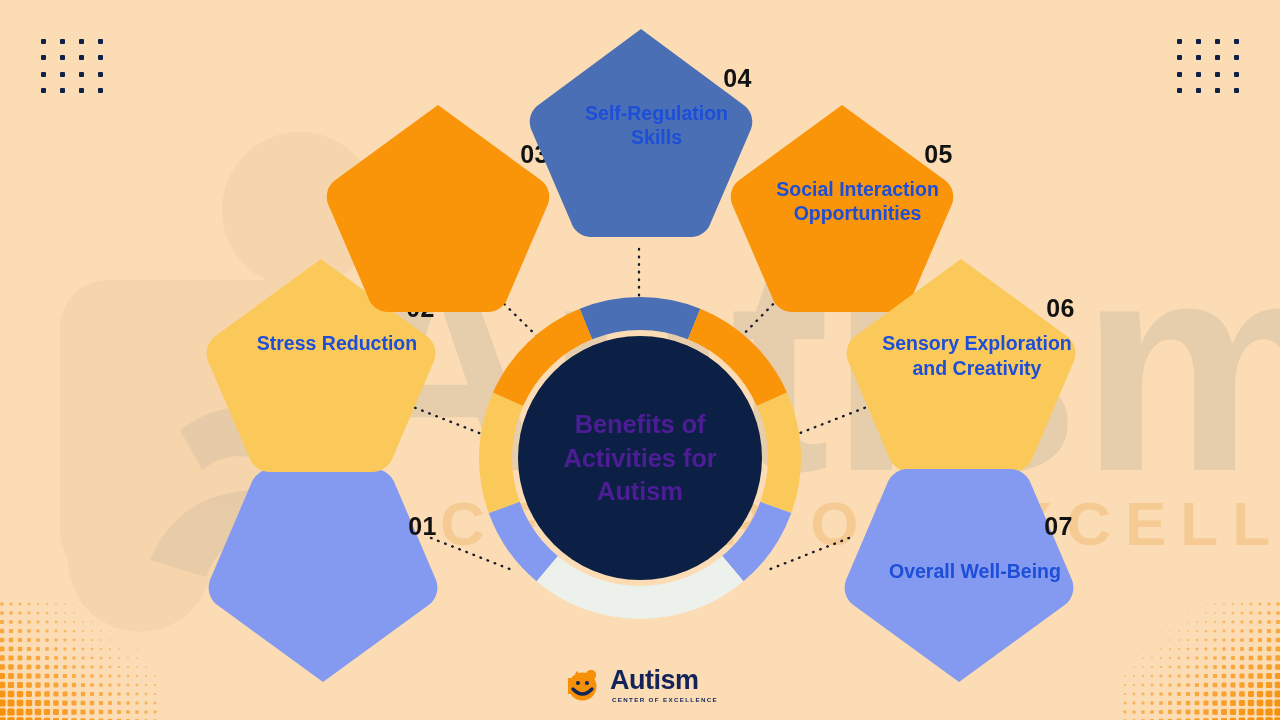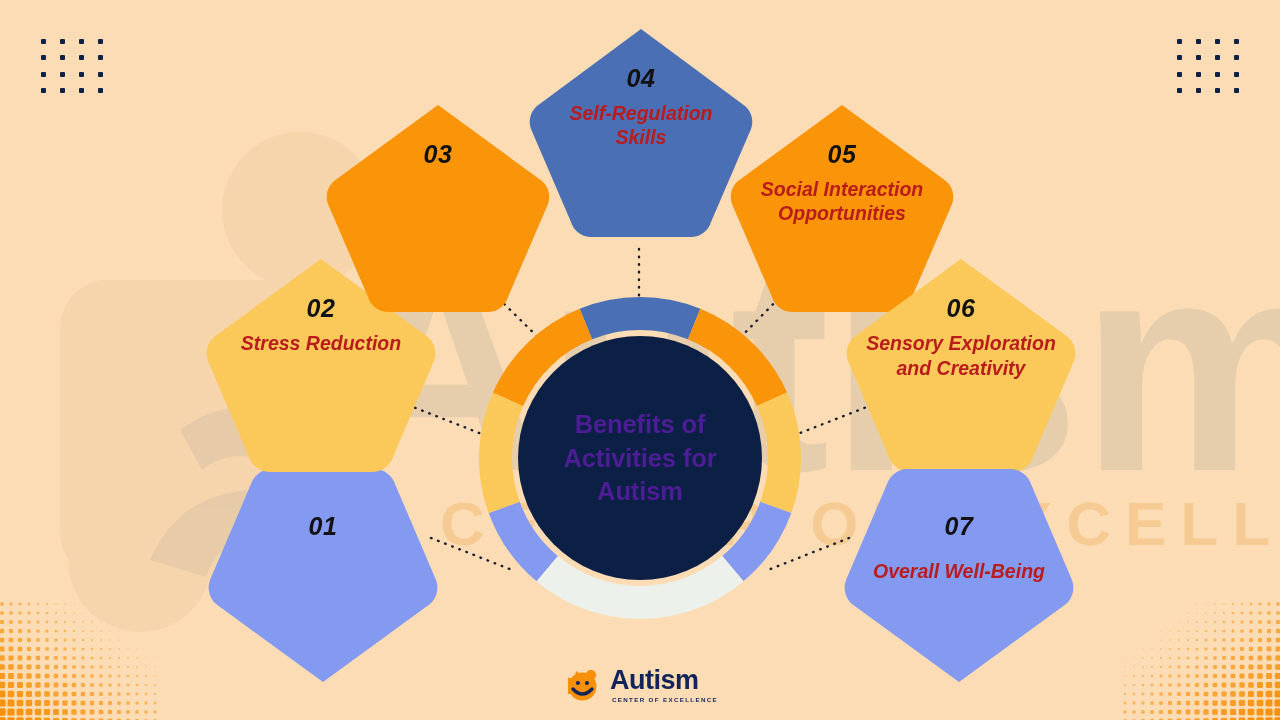--- a/index.html
+++ b/index.html
@@ -112,32 +112,31 @@
     overflow: visible;
   }
   .node-content {
     position: absolute;
     left: 0;
     top: 0;
     width: 100%;
     height: 100%;
     display: flex;
     flex-direction: column;
-    align-items: center;
+    align-items: flex-end;
     pointer-events: none;
-    font-style: italic;
   }
   .node-num {
     color: #121212;
     font-weight: bold;
     font-size: 25px;
     letter-spacing: 0.5px;
   }
   .node-label {
-    color: #b91c1c;
+    color: #1d4ed8;
     font-weight: bold;
     font-size: 19.5px;
     line-height: 1.27;
     text-align: center;
     width: 86%;
   }
 
   
   .node.up .node-content   { padding-top: 16%; }
   .node.down .node-content { padding-top: 20%; }

